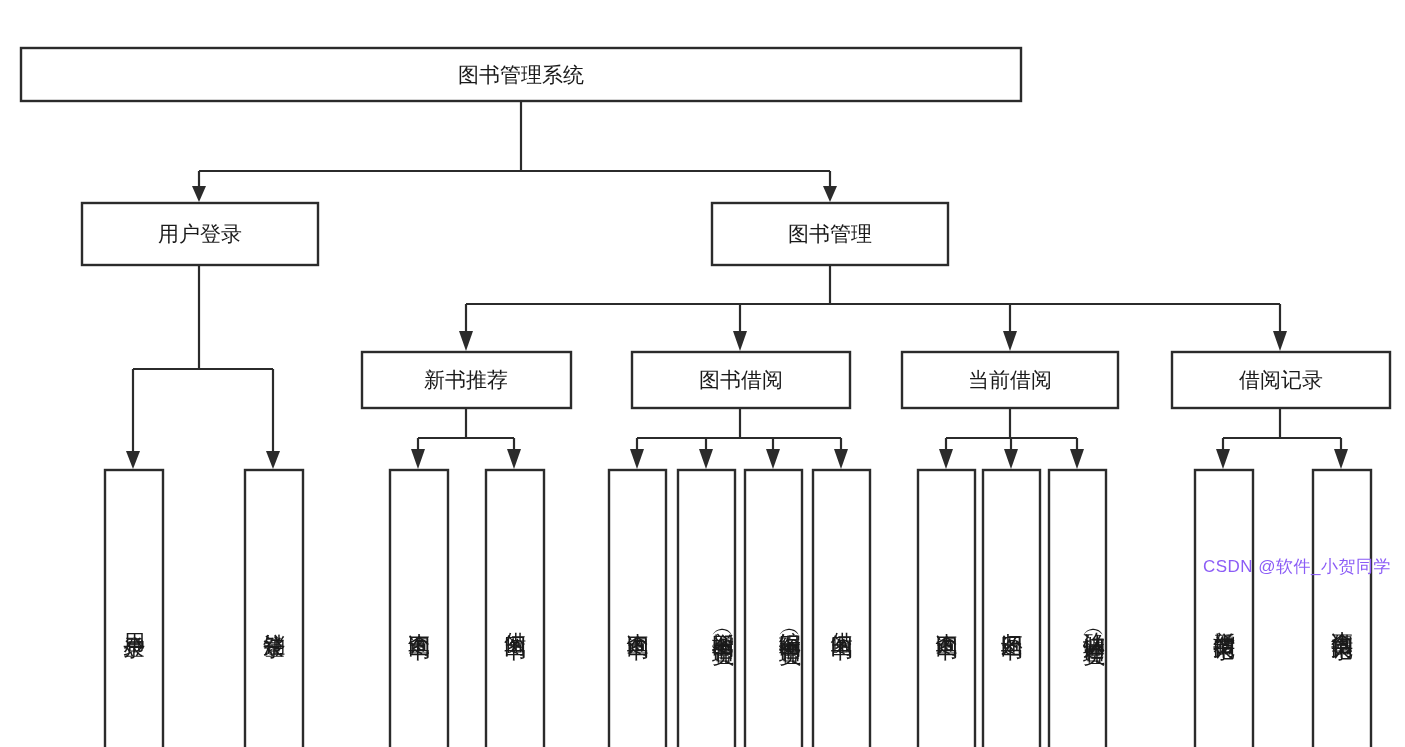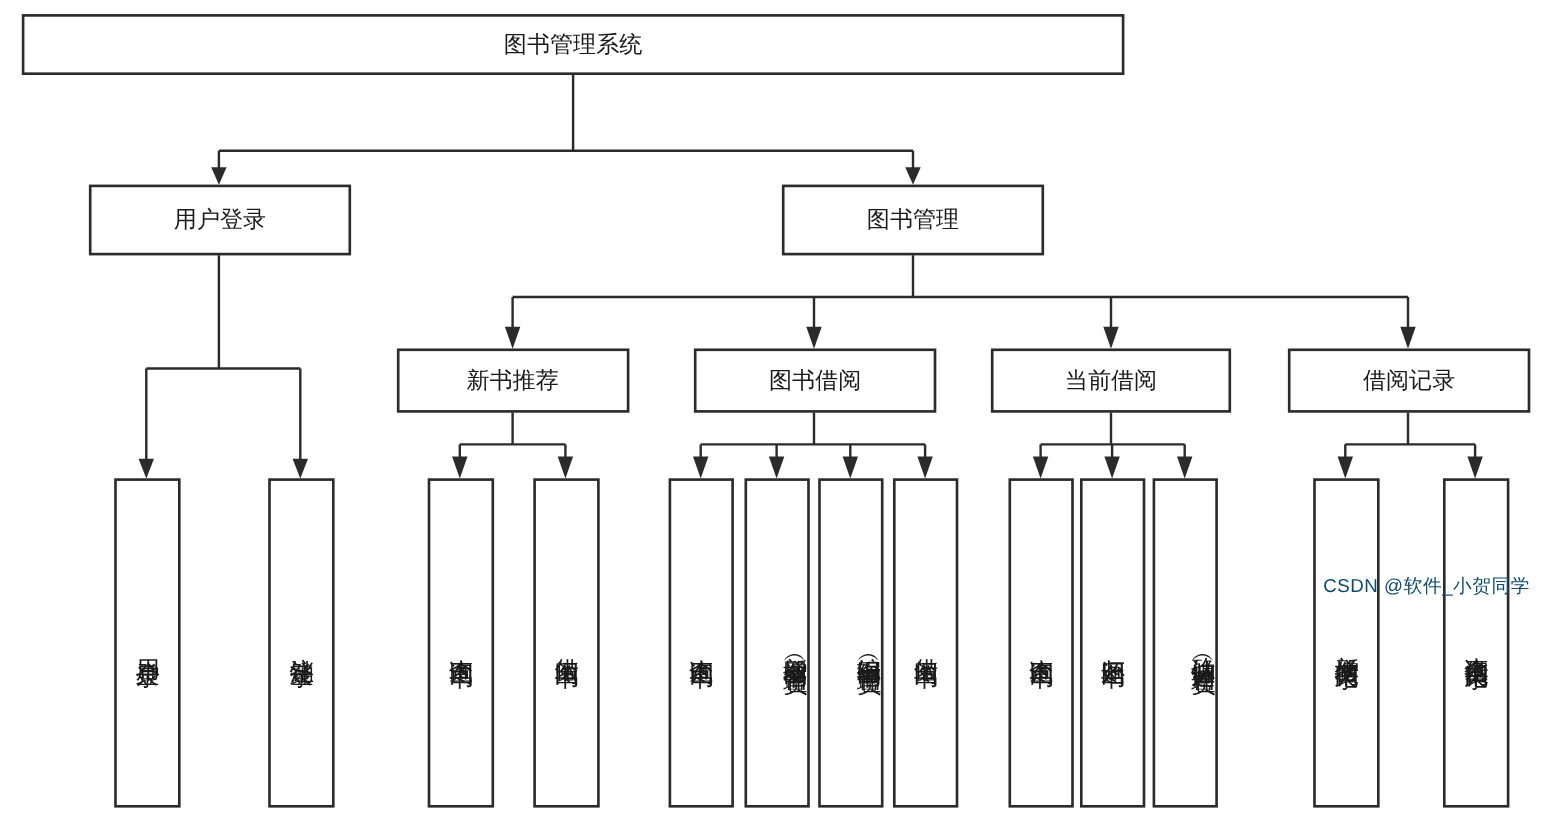--- a/index.html
+++ b/index.html
@@ -12,20 +12,21 @@
     height: 747px;
     font-family: "Liberation Sans", "DejaVu Sans", sans-serif;
     overflow: hidden;
     position: relative;
   }
   #diagram-root {
     position: relative;
     width: 1405px;
     height: 550px;
     background: #ffffff;
+    margin-top: 34px;
   }
   svg.diagram {
     position: absolute;
     left: 0;
     top: 0;
     width: 1405px;
     height: 747px;
     display: block;
   }
   .node-box {
@@ -65,21 +66,21 @@
     text-align: center;
     white-space: nowrap;
     pointer-events: none;
   }
   .watermark {
     position: absolute;
     right: 14px;
     bottom: 6px;
     font-family: "Liberation Sans", "DejaVu Sans", sans-serif;
     font-size: 17px;
-    color: #0c4a6e;
+    color: #8b5cf6;
     letter-spacing: 0.5px;
     white-space: nowrap;
   }
 </style>
 </head>
 <body>
 
 <div id="diagram-root">
 
   <svg class="diagram" viewBox="0 0 1405 747">

